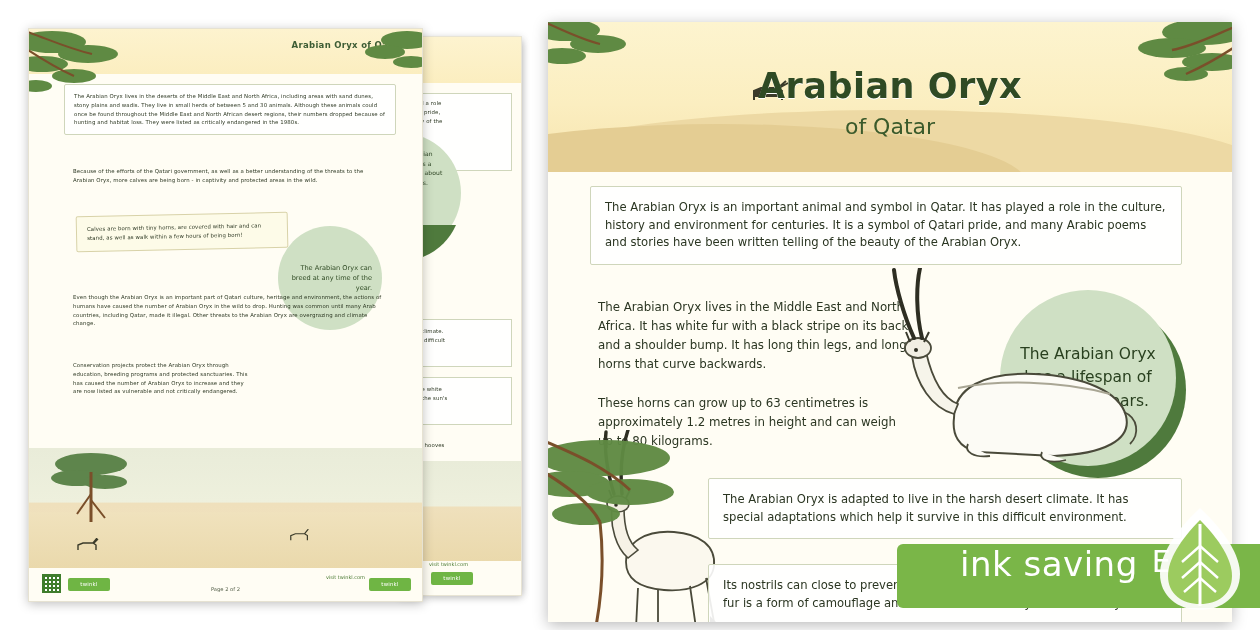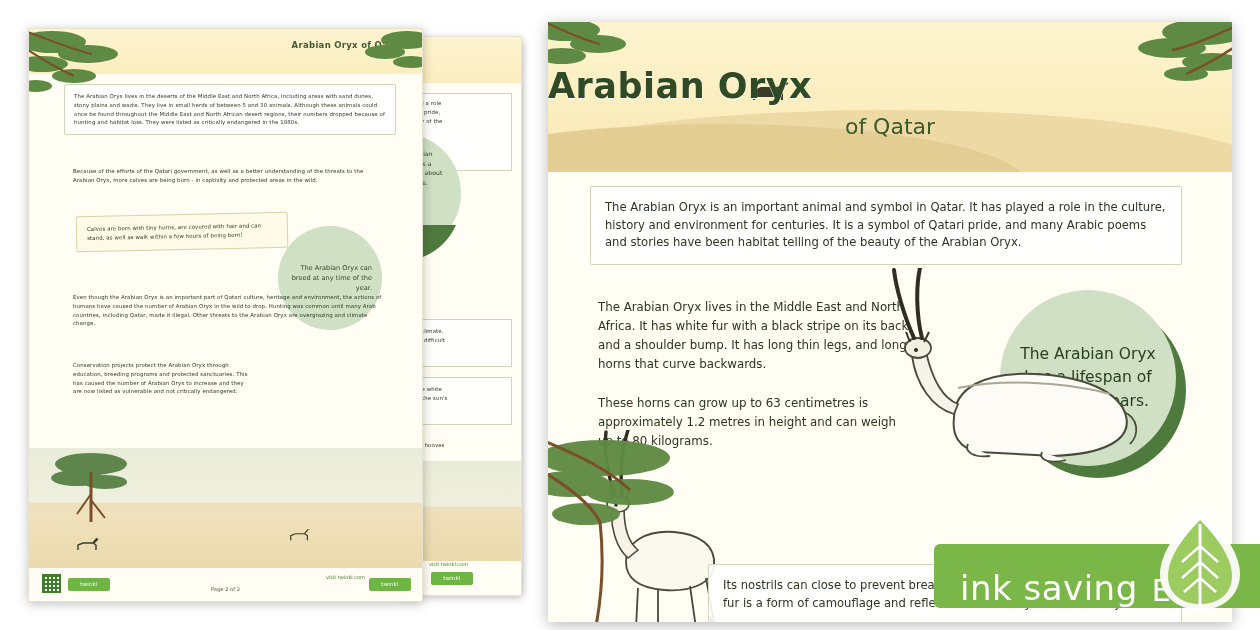--- a/index.html
+++ b/index.html
@@ -120,21 +120,21 @@
     position:absolute;left:0;top:0;width:100%;height:150px;
     background:linear-gradient(#fdf4cf 0%,#fbeec0 55%,#f6e4ae 100%);
     overflow:hidden;
   }
   .dune{
     position:absolute;left:-5%;width:110%;height:120px;border-radius:50%;
   }
   .dune1{bottom:-58px;background:#edd9a4;}
   .dune2{bottom:-72px;left:-20%;width:90%;background:#e4cd93;}
   .rp-title{
-    position:absolute;left:0;right:0;top:44px;text-align:left;
+    position:absolute;left:0;right:0;top:44px;text-align:center;
     font-family:"DejaVu Sans", sans-serif;
     font-weight:bold;font-size:35px;color:#2f4a24;letter-spacing:.5px;
     text-shadow:0 1px 0 #fff;
   }
   .rp-sub{
     position:absolute;left:0;right:0;top:92px;text-align:center;
     font-family:"DejaVu Sans", sans-serif;
     font-size:22px;color:#3a5a2b;
   }
   .mini-oryx{
@@ -176,21 +176,21 @@
   .leafy{position:absolute;pointer-events:none;}
 
   
   .oryx-big{position:absolute;left:310px;top:96px;width:300px;height:220px;}
   .oryx-calf{position:absolute;left:34px;top:258px;width:150px;height:210px;}
 
   
   .eco{
     position:absolute;right:0;bottom:22px;width:326px;height:64px;
     background:#7ab648;border-radius:6px 0 0 6px;
-    display:flex;align-items:flex-end;
+    display:flex;align-items:flex-start;padding-left:37px;
   }
   .eco-text{
     font-family:"DejaVu Sans", sans-serif;font-size:34px;color:#fff;
     margin-left:26px;letter-spacing:.5px;
   }
   .eco-word{
     font-family:"DejaVu Sans", sans-serif;font-size:30px;color:#fff;
     margin-left:14px;
   }
   .eco-leaf{
@@ -360,21 +360,21 @@
         </g>
         <g stroke="#7a4f2a" stroke-width="2.2" fill="none">
           <path d="M0 4 C22 14, 42 24, 60 28"></path>
         </g>
       </svg>
     </div>
 
     <div class="rp-body">
 
       <div class="rbox rb1">
-        <p>The Arabian Oryx is an important animal and symbol in Qatar. It has played a role in the culture, history and environment for centuries. It is a symbol of Qatari pride, and many Arabic poems and stories have been habitat telling of the beauty of the Arabian Oryx.</p>
+        <p>The Arabian Oryx is an important animal and symbol in Qatar. It has played a role in the culture, history and environment for centuries. It is a symbol of Qatari pride, and many Arabic poems and stories have been written telling of the beauty of the Arabian Oryx.</p>
       </div>
 
       <div class="rtext rt1">
         <span>The Arabian Oryx lives in the Middle East and North Africa. It has white fur with a black stripe on its back and a shoulder bump. It has long thin legs, and long horns that curve backwards.</span>
       </div>
 
       <div class="rtext rt2">
         <span>These horns can grow up to 63 centimetres is approximately 1.2 metres in height and can weigh up to 80 kilograms.</span>
       </div>
 
@@ -420,20 +420,23 @@
           <ellipse cx="96" cy="74" rx="44" ry="13"></ellipse>
           <ellipse cx="52" cy="96" rx="34" ry="11"></ellipse>
         </g>
         <g stroke="#7a4f2a" stroke-width="3" fill="none">
           <path d="M8 22 C40 36, 70 48, 96 72"></path>
           <path d="M0 48 C30 66, 56 84, 66 104"></path>
           <path d="M66 104 C70 140, 68 176, 62 208"></path>
         </g>
       </svg>
 
+      <div class="rbox rb2">
+        <p>The Arabian Oryx is adapted to live in the harsh desert climate. It has special adaptations which help it survive in this difficult environment.</p>
+      </div>
 
       <div class="rbox rb3">
         <p>Its nostrils can close to prevent breathing in sand, the white colouring of its fur is a form of camouflage and reflects the sun's rays so that it stays cool.</p>
       </div>
 
     </div>
   </div>
 
   <div class="eco">
     <span class="eco-text">ink saving</span>

